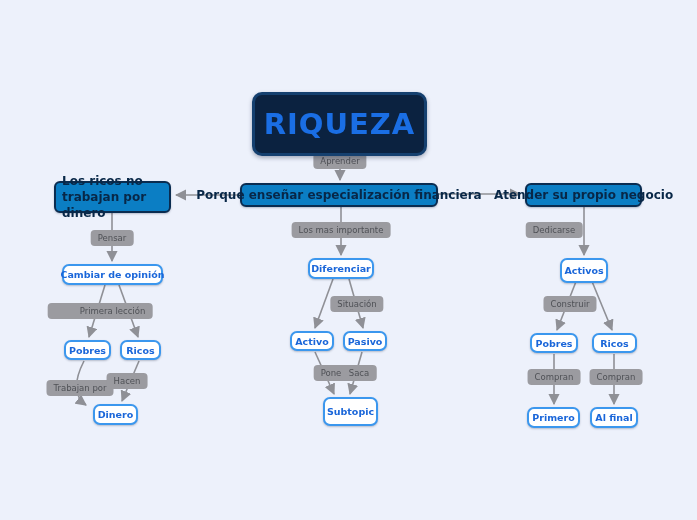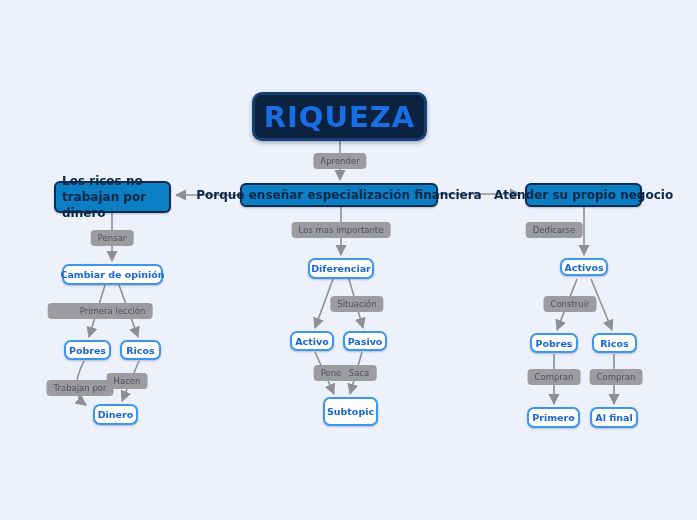--- a/index.html
+++ b/index.html
@@ -29,36 +29,36 @@
     background:#ffffff;border:2px solid #3b97ee;border-radius:7px;
     color:#1a66d9;font-weight:bold;font-size:9.5px;z-index:3;white-space:nowrap;
   }
   .linklabel{
     position:absolute;transform:translate(-50%,-50%);
     background:#9b9ba0;border-radius:4px;color:#4f5156;
     font-size:8.5px;padding:3px 7px;white-space:nowrap;z-index:2;cursor:pointer;
   }
 
   
-  #n-root      {left:252px;top:92px; width:175px;height:49px;}
+  #n-root      {left:252px;top:92px; width:175px;height:64px;}
   #n-center    {left:240px;top:183px;width:198px;height:24px;}
   #n-left      {left:54px; top:181px;width:117px;height:32px;}
   #n-right     {left:525px;top:183px;width:117px;height:24px;}
 
   #n-cambiar   {left:62px; top:264px;width:101px;height:21px;border-radius:7px;}
   #n-pobres-l  {left:64px; top:340px;width:47px; height:20px;}
   #n-ricos-l   {left:120px;top:340px;width:41px; height:20px;}
   #n-dinero    {left:93px; top:404px;width:45px; height:21px;}
 
   #n-diferenciar{left:308px;top:258px;width:66px;height:21px;}
   #n-activo    {left:290px;top:331px;width:44px;height:20px;}
   #n-pasivo    {left:343px;top:331px;width:44px;height:20px;}
   #n-subtopic  {left:323px;top:397px;width:55px;height:29px;}
 
-  #n-activos   {left:560px;top:258px;width:48px;height:18px;}
+  #n-activos   {left:560px;top:258px;width:48px;height:25px;}
   #n-pobres-r  {left:530px;top:333px;width:48px;height:20px;}
   #n-ricos-r   {left:592px;top:333px;width:45px;height:20px;}
   #n-primero   {left:527px;top:407px;width:53px;height:21px;}
   #n-alfinal   {left:590px;top:407px;width:48px;height:21px;}
 
   #l-aprender  {left:340px;top:161px;}
   #l-losmas    {left:341px;top:230px;}
   #l-pensar    {left:112px;top:238px;}
   #l-dedicarse {left:554px;top:230px;}
   #l-primera   {left:100px;top:311px;padding-left:32px;}

